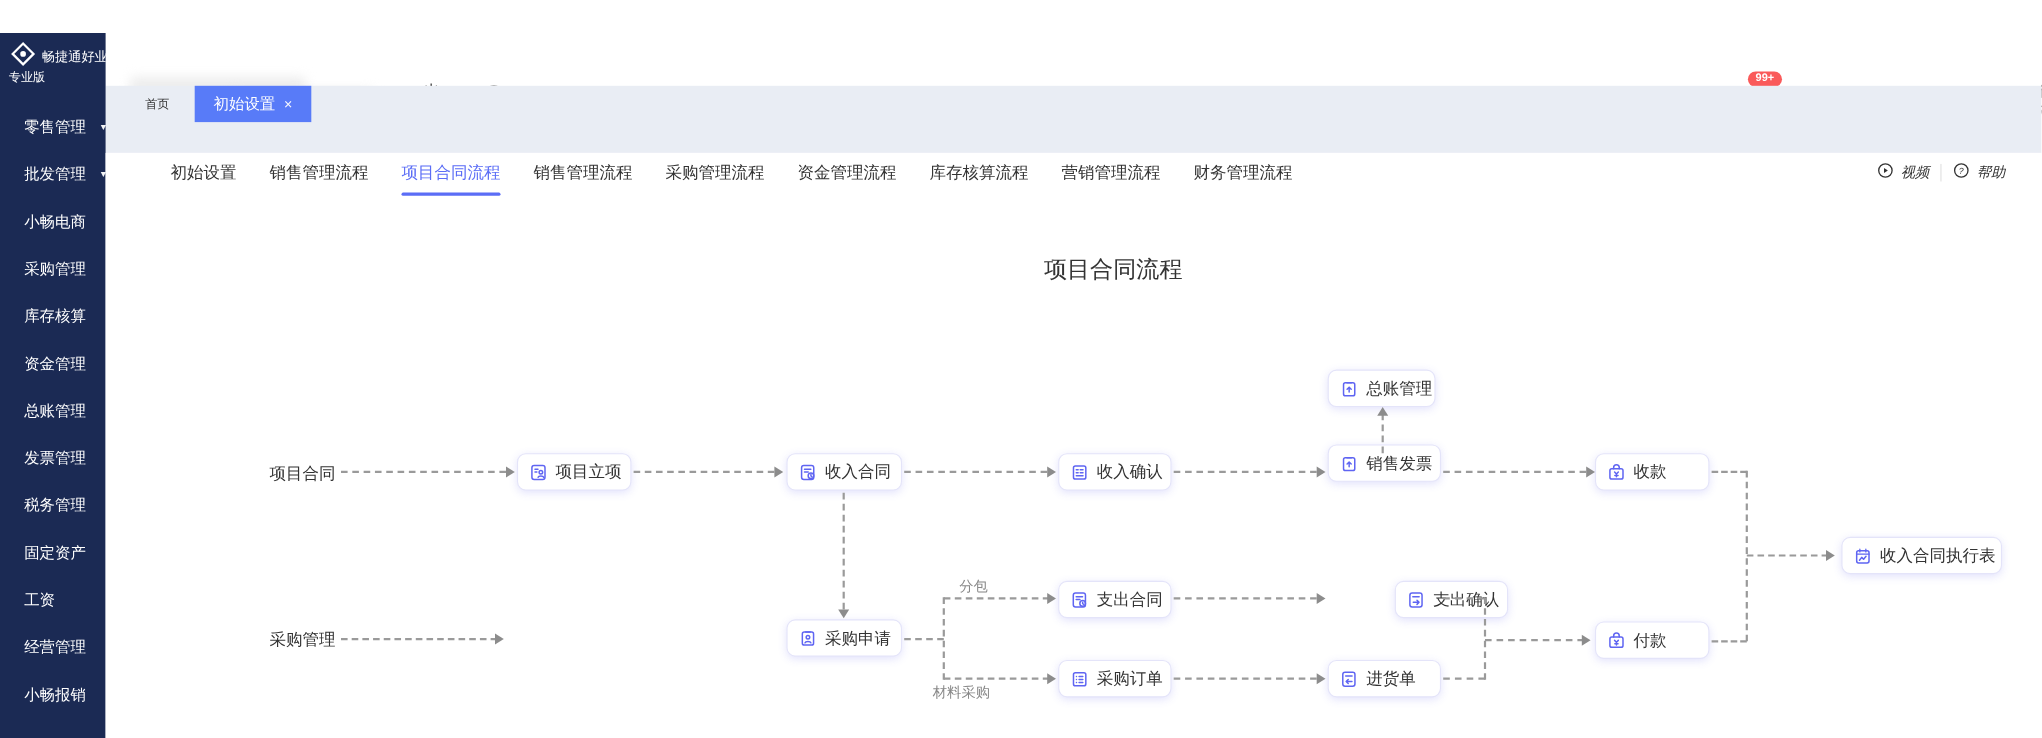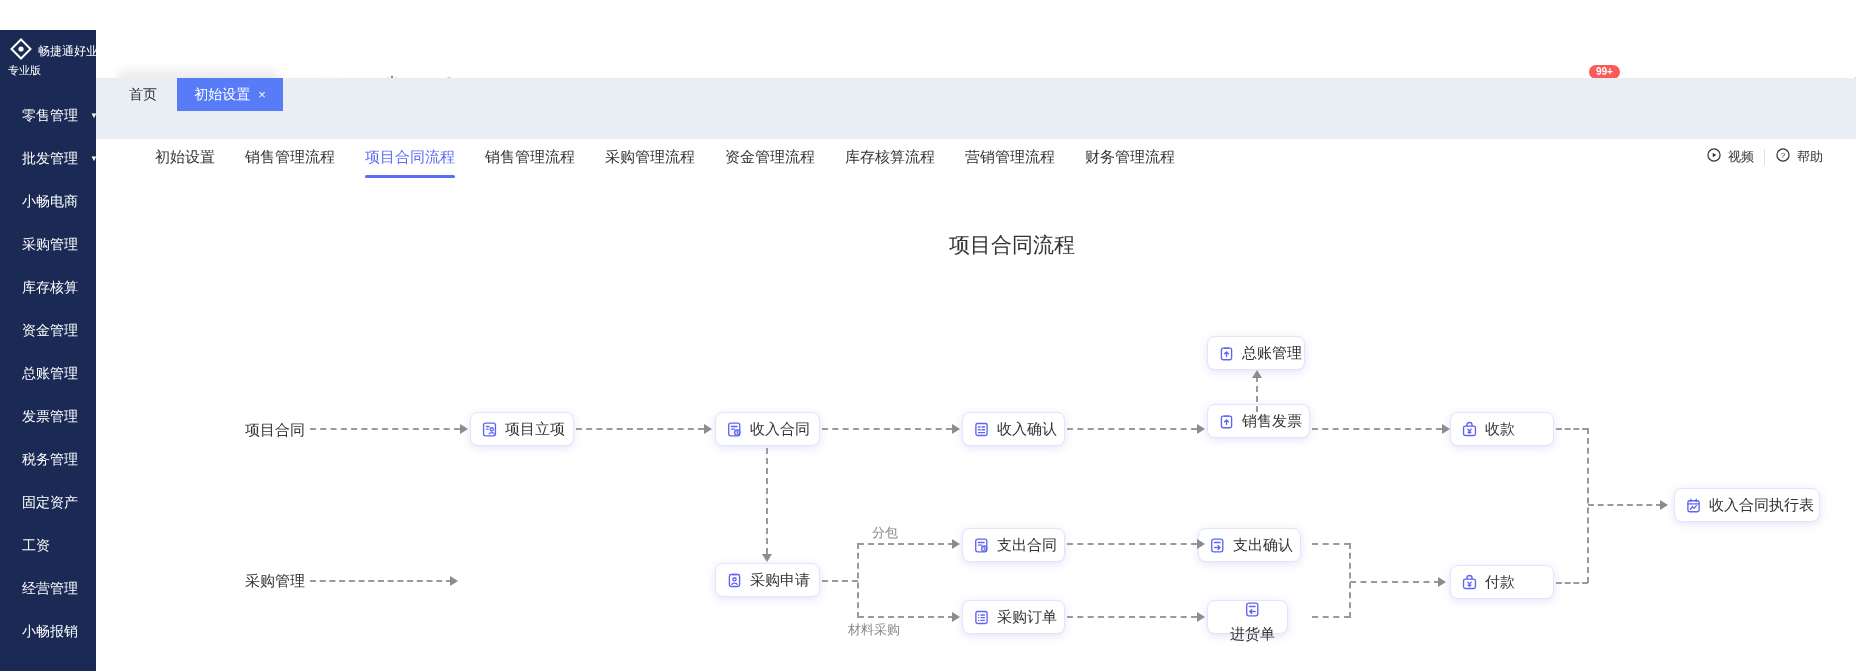--- a/index.html
+++ b/index.html
@@ -31,31 +31,31 @@
   .demo { position:absolute; left:440px; top:46px; display:flex; align-items:center; gap:7px; font-size:13px; color:#555; cursor:pointer; }
   .hdr-right { position:absolute; left:1550px; top:44px; display:flex; align-items:center; gap:6px; font-size:13px; color:#444; }
   .hdr-item { display:flex; align-items:center; gap:5px; cursor:pointer; white-space:nowrap; }
   .badge { position:absolute; left:1589px; top:35px; background:var(--badge,#fa5a5a); color:#fff; font-size:10px;
            padding:2px 7px; border-radius:9px; line-height:1; font-weight:bold; }
   .vdiv { width:1px; height:16px; background:#e0e0e0; margin:0 10px; }
   .avatar { width:26px; height:26px; border-radius:50%; background:#e2e2e2; display:flex; align-items:center; justify-content:center; }
   .uname { font-size:13px; color:#444; }
 
   
-  .tab-home { position:absolute; left:110px; top:78px; width:66px; height:33px; display:flex; align-items:center; justify-content:center; font-size:14px; color:#333; cursor:pointer; }
+  .tab-home { position:absolute; left:110px; top:78px; width:66px; height:33px; display:flex; align-items:center; justify-content:center; font-size:11px; color:#333; cursor:pointer; }
   .tab-active { position:absolute; left:177px; top:78px; width:106px; height:33px; background:var(--accent,#587bf8); color:#fff;
                 display:flex; align-items:center; justify-content:center; font-size:14px; gap:8px; cursor:pointer; }
   .tab-active .x { font-size:13px; opacity:.95; cursor:pointer; }
 
   
   .flowtabs { position:absolute; left:155px; top:148px; display:flex; gap:30px; font-size:15px; }
   .ftab { position:relative; color:#333; cursor:pointer; white-space:nowrap; padding-bottom:2px; }
   .ftab.active { color:var(--flow-accent,#5b6df6); }
   .ftab.active::after { content:""; position:absolute; left:0; right:0; bottom:-9px; height:3px; background:var(--flow-accent,#5b6df6); border-radius:2px; }
-  .card-links { position:absolute; left:1706px; top:147px; display:flex; align-items:center; gap:6px; font-size:13px; color:#333; }
+  .card-links { position:absolute; left:1706px; top:147px; display:flex; align-items:center; gap:6px; font-size:13px; color:#333;font-style:italic; }
   .card-links .vdiv { margin:0 4px; }
 
   
   .diagram-title { position:absolute; left:1012px; top:231px; transform:translateX(-50%); font-size:21px; font-weight:500; color:#333; }
   .row-label { position:absolute; font-size:15px; color:#333; white-space:nowrap; }
   .edge-label { position:absolute; font-size:13px; color:#888; white-space:nowrap; }
   .node { position:absolute; height:34px; background:#fff; border:1px solid #e4e4f9; border-radius:8px;
           box-shadow:0 2px 8px rgba(93,95,239,.18); display:flex; align-items:center; gap:7px; padding-left:10px;
           font-size:15px; color:#333; cursor:pointer; white-space:nowrap; }
   .node svg { flex:0 0 auto; }
@@ -310,36 +310,36 @@
       </div>
       <div class="node" style="left: 962px; top: 528px; width: 103px; text-align: right;">
         <svg width="17" height="17" viewBox="0 0 20 20" fill="none" stroke="#5f65f2" stroke-width="1.6" stroke-linecap="round" stroke-linejoin="round">
           <rect x="3.2" y="2.5" width="13" height="15" rx="2.4"></rect>
           <path d="M6.3 6.5h6.8M6.3 9.5h4"></path>
           <circle cx="13.2" cy="13.6" r="3"></circle>
           <path d="M13.2 12.3v1.5l1 .7"></path>
         </svg>
         <span>支出合同</span>
       </div>
-      <div class="node" style="left: 1198px; top: 528px; width: 103px;">
+      <div class="node" style="left: 1268px; top: 528px; width: 103px;">
         <svg width="17" height="17" viewBox="0 0 20 20" fill="none" stroke="#5f65f2" stroke-width="1.6" stroke-linecap="round" stroke-linejoin="round">
           <rect x="3.2" y="2.5" width="13" height="15" rx="2.4"></rect>
           <path d="M6.3 6.5h6.8"></path>
           <path d="M6.8 12.4h6.2M10.8 10.2l2.2 2.2-2.2 2.2"></path>
         </svg>
         <span>支出确认</span>
       </div>
       <div class="node" style="left: 962px; top: 600px; width: 103px;">
         <svg width="17" height="17" viewBox="0 0 20 20" fill="none" stroke="#5f65f2" stroke-width="1.6" stroke-linecap="round" stroke-linejoin="round">
           <rect x="3.4" y="3" width="13.2" height="14" rx="2"></rect>
           <path d="M6.6 7h.01M9.4 7h4M6.6 10.2h.01M9.4 10.2h4M6.6 13.4h.01M9.4 13.4h4"></path>
         </svg>
         <span>采购订单</span>
       </div>
-      <div class="node" style="left: 1207px; top: 600px; width: 81px; flex-direction: column;">
+      <div class="node" style="left: 1207px; top: 600px; width: 103px;">
         <svg width="17" height="17" viewBox="0 0 20 20" fill="none" stroke="#5f65f2" stroke-width="1.6" stroke-linecap="round" stroke-linejoin="round">
           <rect x="3.2" y="2.5" width="13" height="15" rx="2.4"></rect>
           <path d="M6.3 6.5h6.8"></path>
           <path d="M13 12.4H6.8M9 10.2l-2.2 2.2L9 14.6"></path>
         </svg>
         <span>进货单</span>
       </div>
       <div class="node" style="left: 1450px; top: 565px; width: 104px; text-align: right;">
         <svg width="17" height="17" viewBox="0 0 20 20" fill="none" stroke="#5f65f2" stroke-width="1.6" stroke-linecap="round" stroke-linejoin="round">
           <rect x="3" y="6" width="14" height="11" rx="2"></rect>

